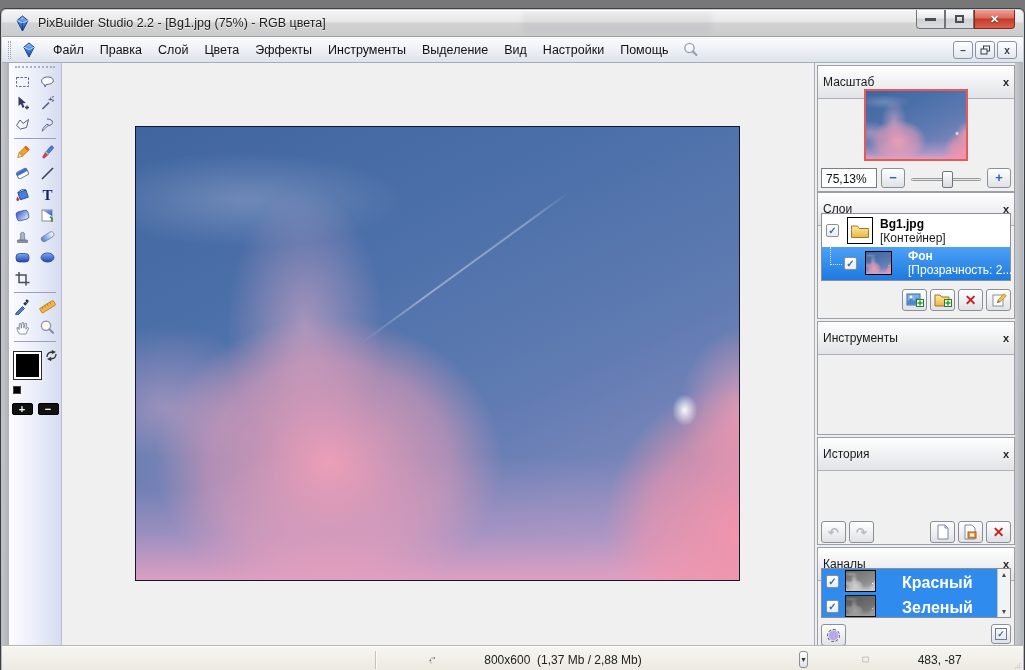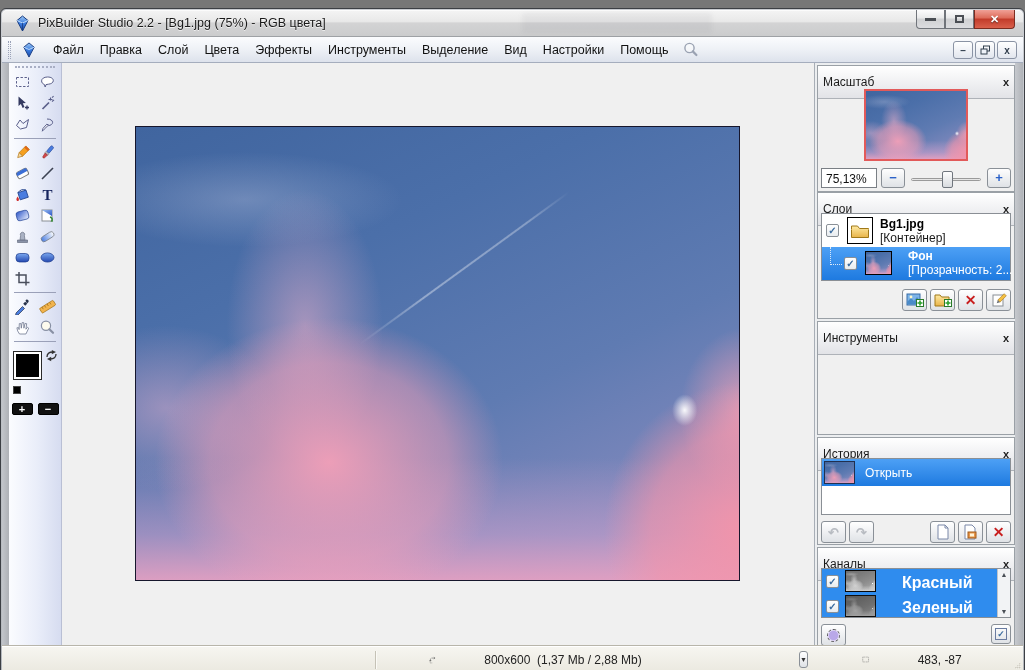--- a/index.html
+++ b/index.html
@@ -557,26 +557,20 @@
             <span class="panel-title">Инструменты</span>
             <span class="panel-close">x</span>
           </div>
         </div>
 
         <div class="panel" style="top:374px; height:108px;">
           <div class="panel-header">
             <span class="panel-title">История</span>
             <span class="panel-close">x</span>
           </div>
-          <div class="hist-list">
-            <div class="hist-row">
-              <div class="hist-thumb sky-art"></div>
-              <span class="hist-label">Открыть</span>
-            </div>
-          </div>
           <div class="hist-btns">
             <div class="pbtn">
                 <span class="graybtn">↶</span>
               </div>
             <div class="pbtn">
                 <span class="graybtn">↷</span>
               </div>
             <div class="spacer"></div>
             <div class="pbtn">
               <svg width="14" height="16" viewBox="0 0 14 16">

